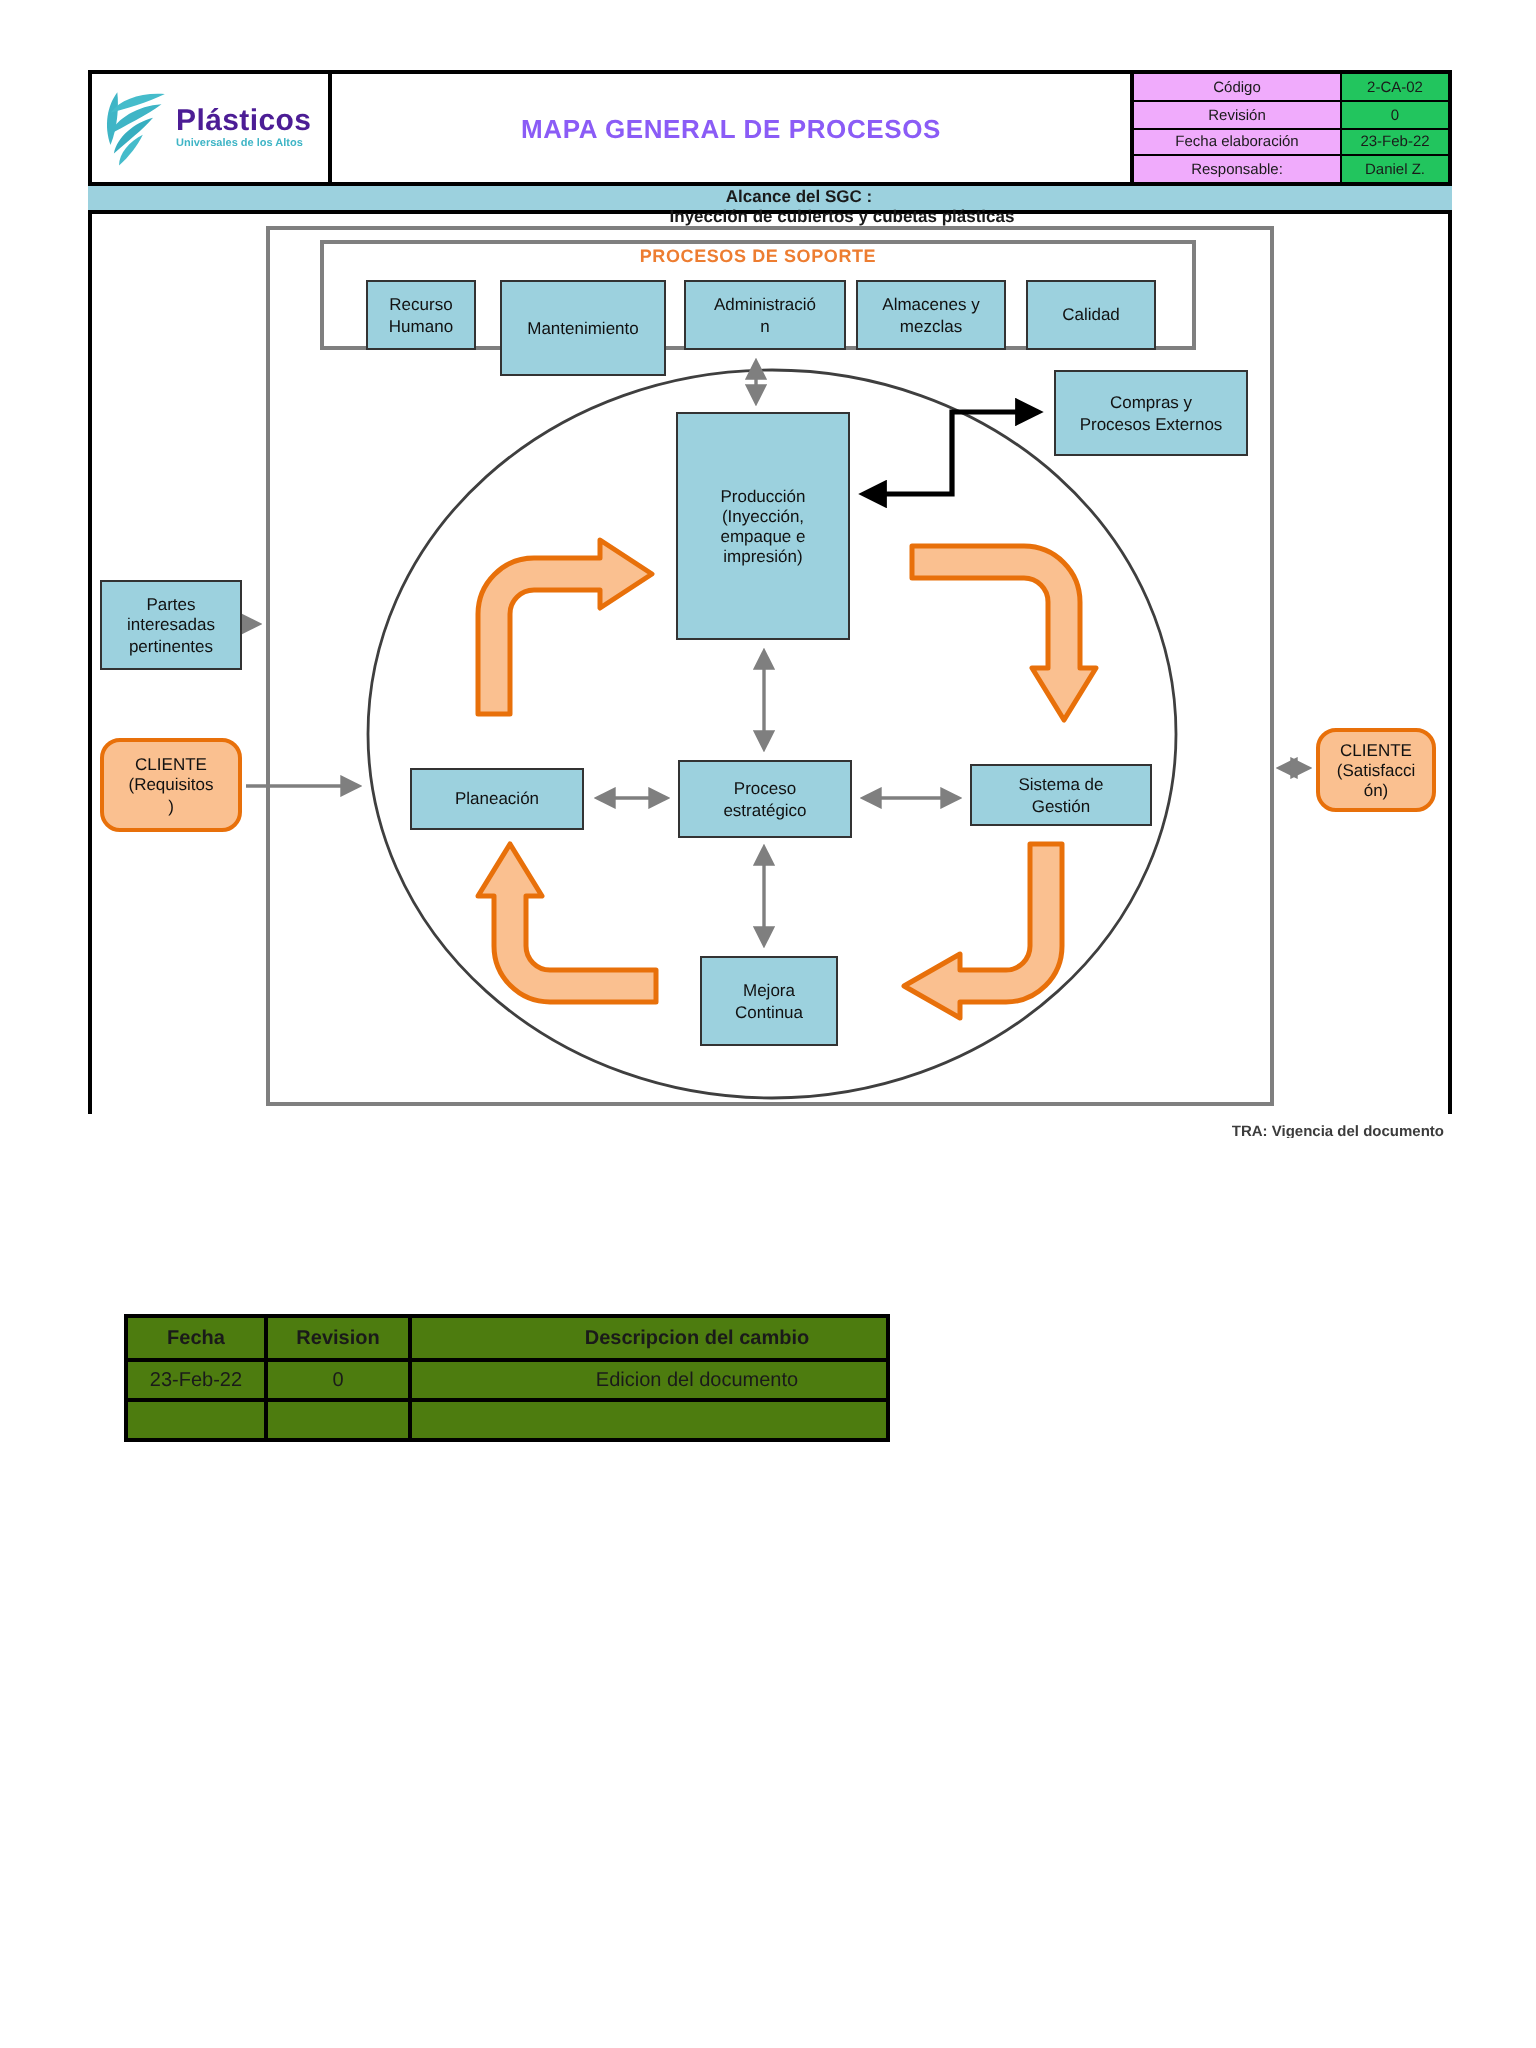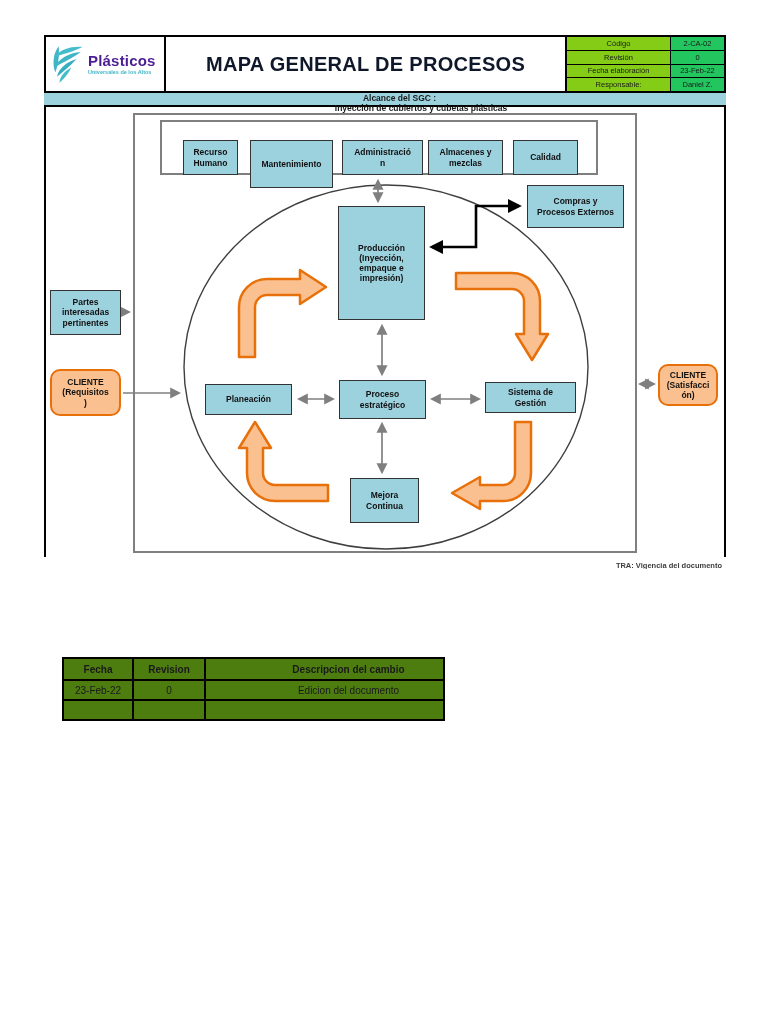--- a/index.html
+++ b/index.html
@@ -10,43 +10,43 @@
   
   .side-border{position:absolute;width:2px;background:#000;top:35px;height:522px;}
 
   
   .hdr{left:44px;top:35px;width:682px;height:58px;border:2px solid #000;display:flex;background:#fff;}
   .hdr-logo{width:113px;border-right:2px solid #000;display:flex;align-items:center;padding-left:5px;gap:3px;}
   .logo-txt{display:flex;flex-direction:column;line-height:1;}
   .logo-brand{font-weight:bold;font-size:15px;color:#4c1d95;letter-spacing:.2px;}
   .logo-tag{font-weight:bold;font-size:5.5px;color:#3FB5C6;margin-top:2px;}
   .hdr-title{flex:1;display:flex;align-items:center;justify-content:center;
-             font-weight:bold;font-size:20px;color:#0f172a;letter-spacing:.3px;}
+             font-weight:bold;font-size:13px;color:#8b5cf6;letter-spacing:.3px;}
   .hdr-info{width:157px;border-left:2px solid #000;display:flex;flex-direction:column;font-size:7.5px;}
   .info-row{flex:1;display:grid;grid-template-columns:104px 1fr;border-bottom:1.5px solid #000;}
   .info-row:last-child{border-bottom:none;}
-  .info-label{background:#84cc16;display:flex;align-items:center;justify-content:center;border-right:1.5px solid #000;}
+  .info-label{background:#f0abfc;display:flex;align-items:center;justify-content:center;border-right:1.5px solid #000;}
   .info-value{background:#22c55e;display:flex;align-items:center;justify-content:center;}
 
   
   .scope{left:44px;top:93px;width:682px;height:14px;background:#9CD1DE;border-bottom:2px solid #000;
          display:flex;align-items:center;font-size:8.5px;font-weight:bold;flex-direction:column;}
   .scope-label{margin-left:29px;}
   .scope-value{margin-left:72px;}
 
   
   .diagram-frame{left:133px;top:113px;width:504px;height:440px;border:2px solid #7f7f7f;background:transparent;}
   .support{left:160px;top:120px;width:438px;height:55px;border:2px solid #7f7f7f;background:#fff;}
   .support-title{position:absolute;top:1px;left:0;width:100%;text-align:center;
                  font-weight:bold;font-size:9px;color:#ED7D31;letter-spacing:.3px;}
 
   
   .bx{position:absolute;box-sizing:border-box;background:#9CD1DE;border:1.5px solid #333;
       display:flex;align-items:center;justify-content:center;text-align:center;
-      font-weight:bold;font-size:8.5px;line-height:1.18;white-space:pre-line;color:#111;}
+      font-weight:normal;font-size:8.5px;line-height:1.18;white-space:pre-line;color:#111;}
   .bx-orange{background:#FAC090;border:2.5px solid #E8700A;border-radius:10px;font-size:8.5px;}
 
   .overlay{position:absolute;left:0;top:0;width:768px;height:1024px;pointer-events:none;}
 
   
   .footer-note{position:absolute;top:561px;right:46px;height:8px;overflow:hidden;
                font-size:7.5px;font-weight:bold;color:#3c3c3c;}
 
   
   .rev-table{left:62px;top:657px;width:383px;border:2px solid #000;background:#4d7c0f;font-size:10px;}
@@ -134,20 +134,21 @@
 
     <g fill="#FAC090" stroke="#E8700A" stroke-width="2.5" stroke-linejoin="round">
       <path d="M 239 357 L 239 307 A 28 28 0 0 1 267 279 L 300 279 L 300 270 L 326 287 L 300 304 L 300 295 L 267 295 A 12 12 0 0 0 255 307 L 255 357 Z"></path>
       <path d="M 456 273 L 512 273 A 28 28 0 0 1 540 301 L 540 334 L 548 334 L 532 360 L 516 334 L 524 334 L 524 301 A 12 12 0 0 0 512 289 L 456 289 Z"></path>
       <path d="M 328 501 L 275 501 A 28 28 0 0 1 247 473 L 247 448 L 239 448 L 255 422 L 271 448 L 263 448 L 263 473 A 12 12 0 0 0 275 485 L 328 485 Z"></path>
       <path d="M 531 422 L 531 473 A 28 28 0 0 1 503 501 L 480 501 L 480 509 L 452 493 L 480 477 L 480 485 L 503 485 A 12 12 0 0 0 515 473 L 515 422 Z"></path>
     </g>
   </svg>
 
   <div class="abs support">
+    <div class="support-title">PROCESOS DE SOPORTE</div>
     <div class="bx" style="left:21px;top:18px;width:55px;height:35px;">Recurso
 Humano</div>
     <div class="bx" style="left:88px;top:18px;width:83px;height:48px;">Mantenimiento</div>
     <div class="bx" style="left:180px;top:18px;width:81px;height:35px;">Administració
 n</div>
     <div class="bx" style="left:266px;top:18px;width:75px;height:35px;">Almacenes y
 mezclas</div>
     <div class="bx" style="left:351px;top:18px;width:65px;height:35px;">Calidad</div>
   </div>
 

